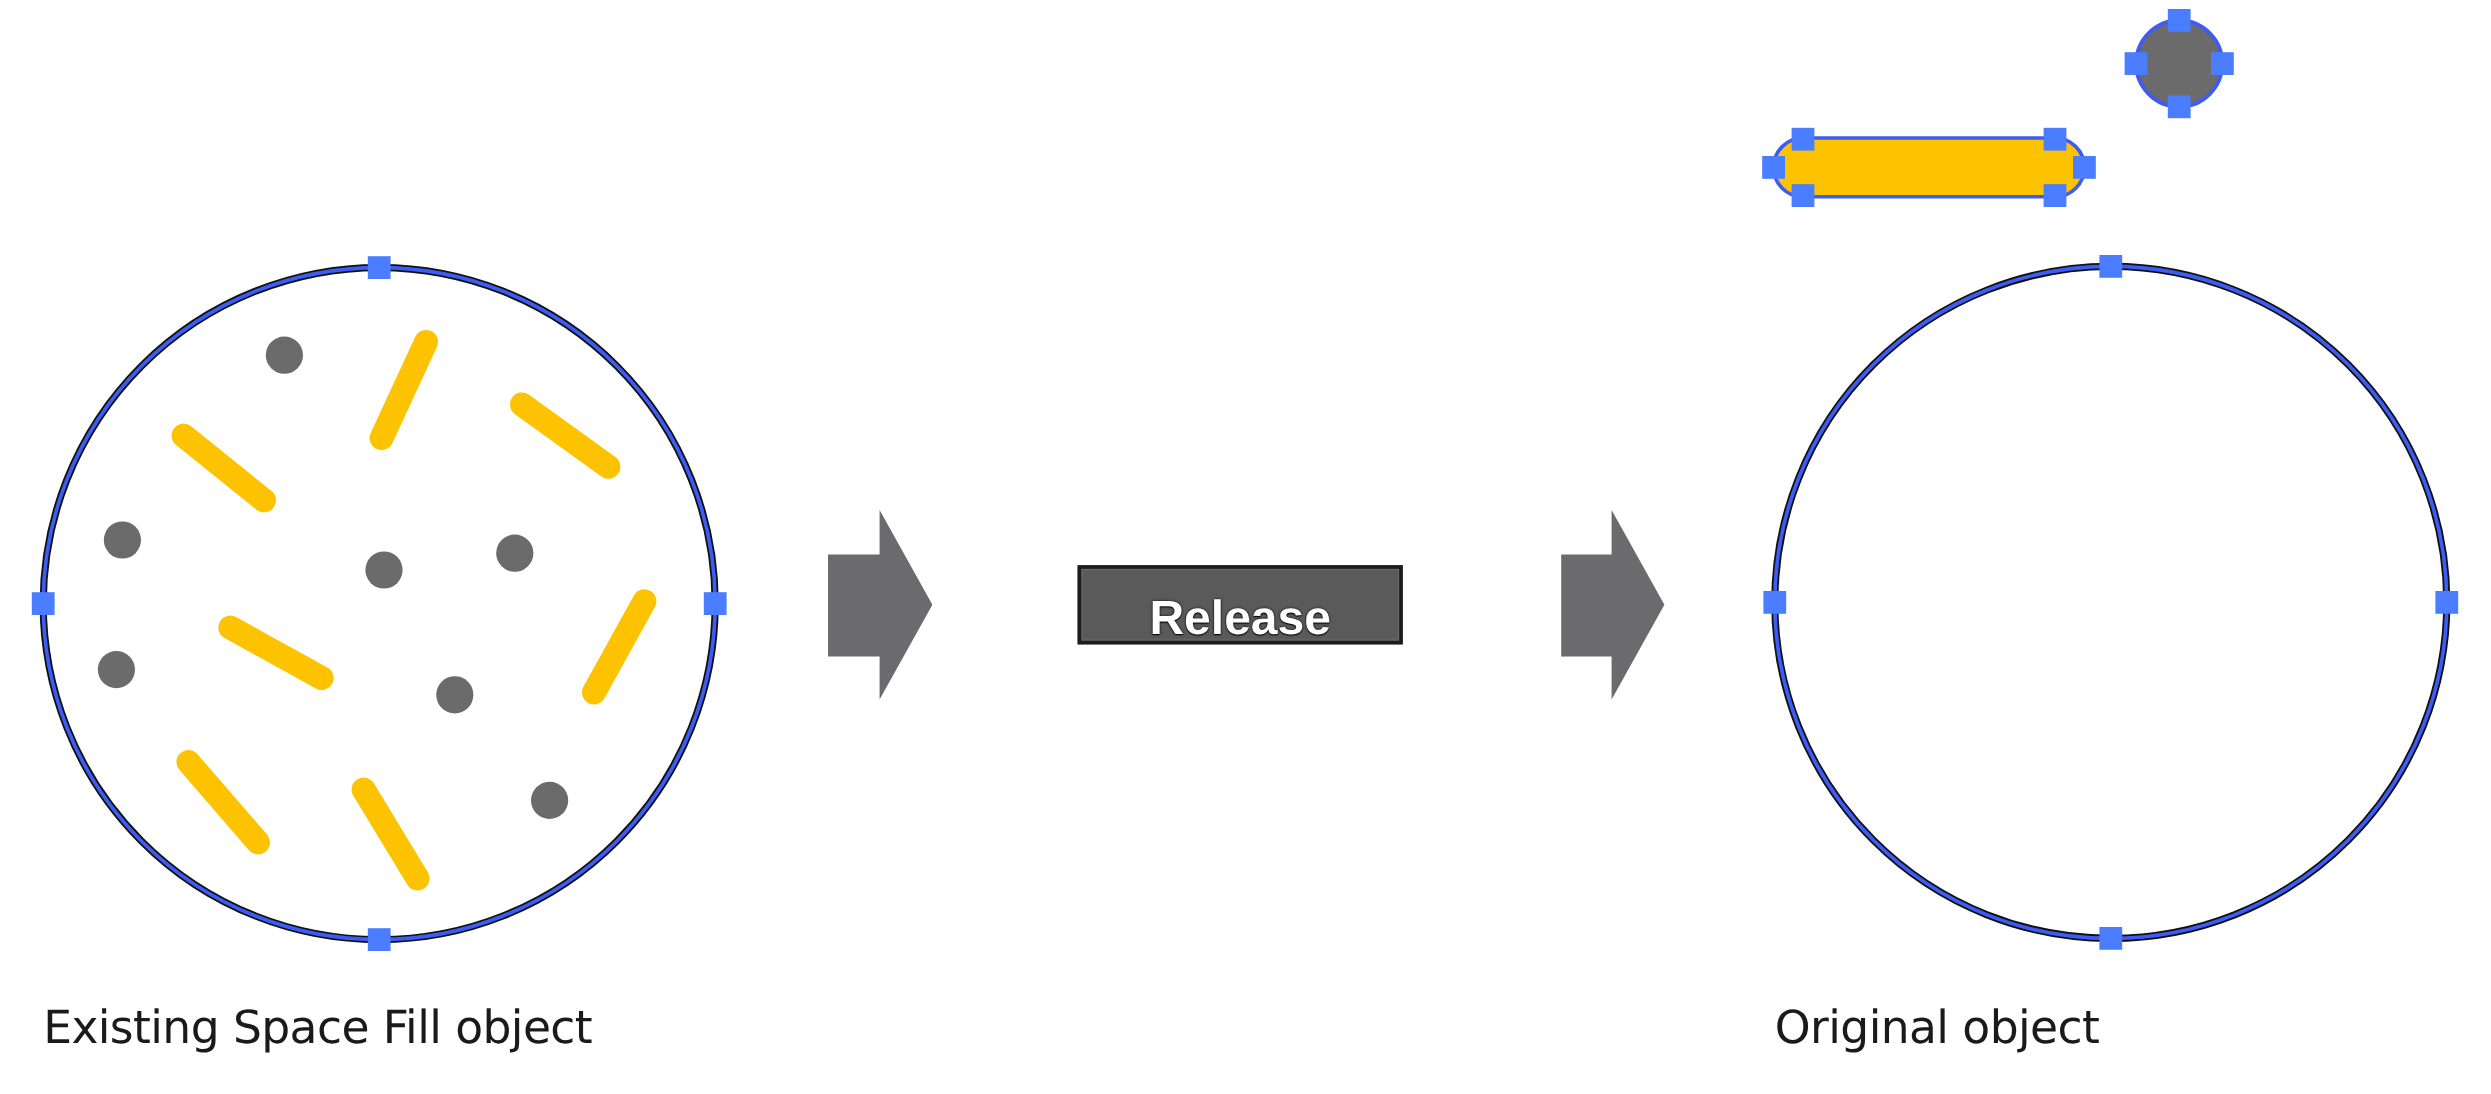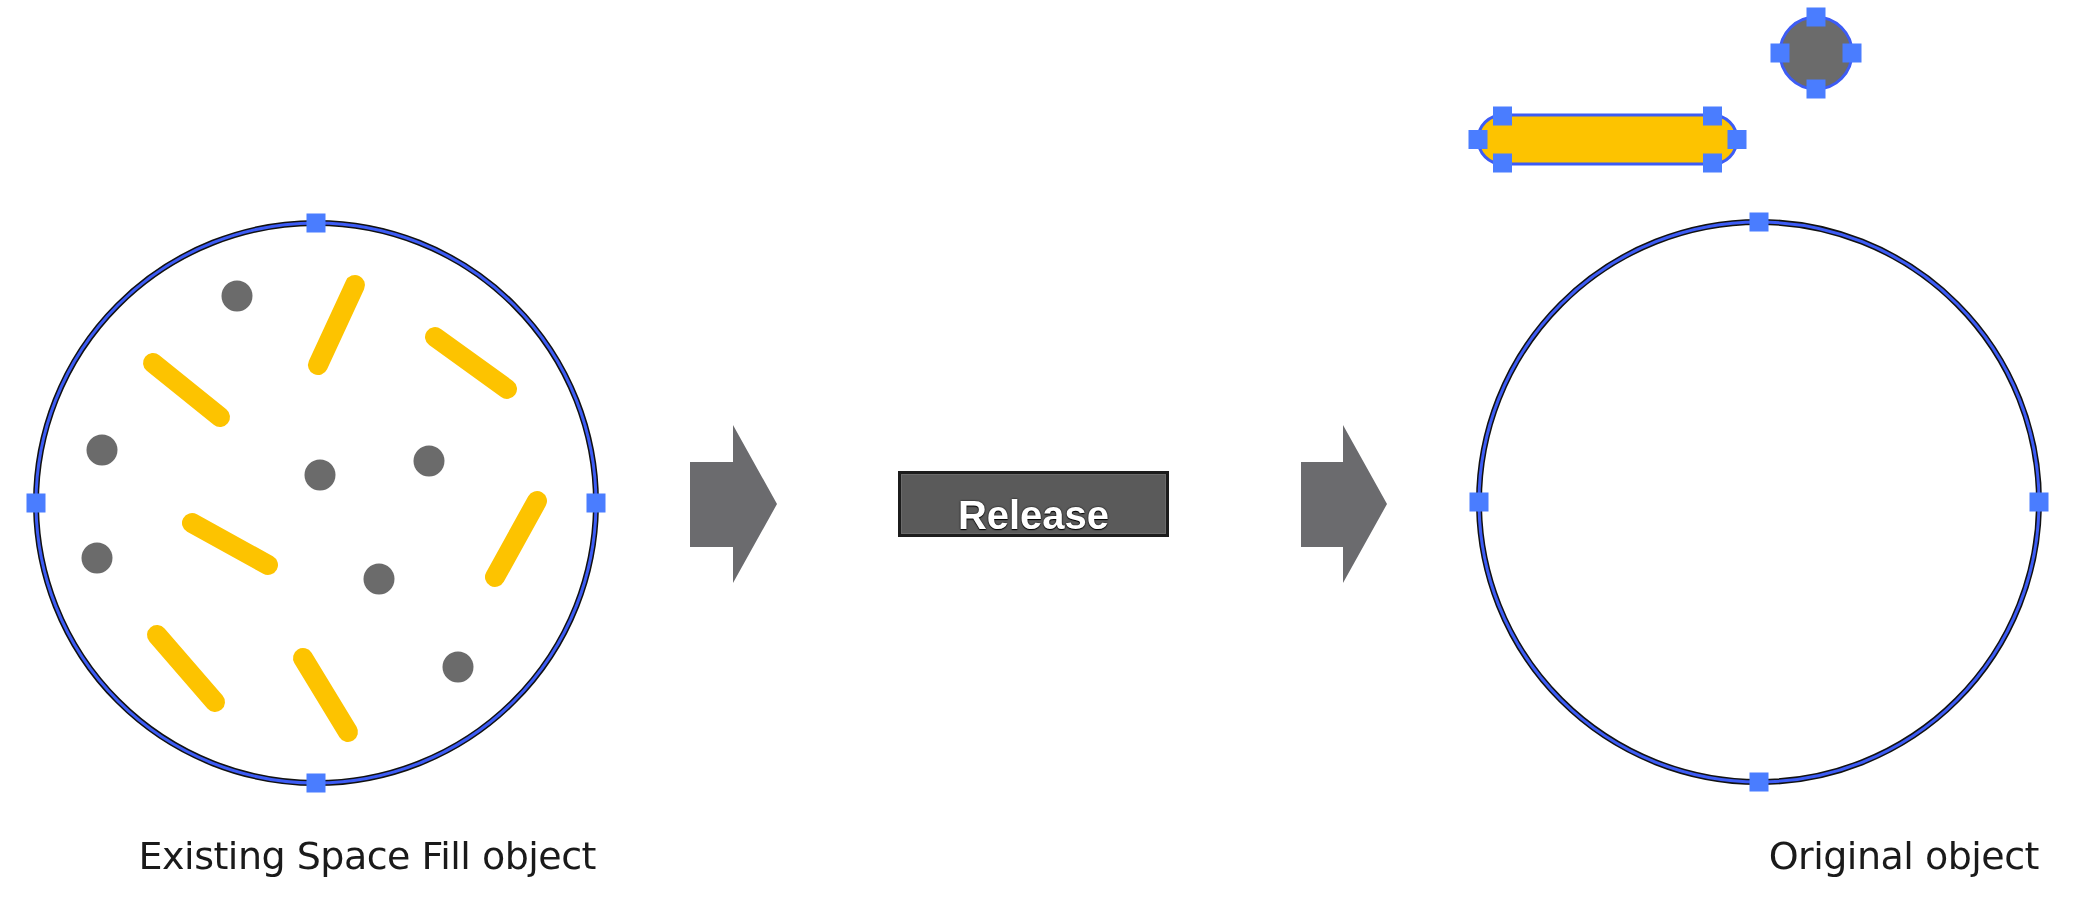--- a/index.html
+++ b/index.html
@@ -1,21 +1,21 @@
 <!DOCTYPE html>
 <html><head>
 <meta charset="utf-8">
 <style>
   html, body { margin: 0; padding: 0; background: #ffffff; }
   body { width: 2076px; height: 912px; position: relative; overflow: hidden; font-family: "DejaVu Sans", sans-serif; }
   #canvas { position: absolute; left: 0; top: 0; width: 2076px; height: 912px; }
   .caption {
     position: absolute; top: 826px; height: 60px; line-height: 60px;
     font-family: "DejaVu Sans", sans-serif; font-size: 38px; color: #1a1a1a;
-    text-align: right; white-space: nowrap; letter-spacing: -0.5px;
+    text-align: left; white-space: nowrap; letter-spacing: -0.5px;
   }
   #caption-left { left: 36px; width: 560px; }
   #caption-right { left: 1479px; width: 560px; }
   .release-btn {
     position: absolute; left: 898px; top: 471px; width: 271px; height: 66px;
     box-sizing: border-box; background: #5a5a5a; border: 3px solid #1c1c1c;
     box-shadow: inset 0 0 0 1px #6a6a6a;
     color: #ffffff; font-family: "Liberation Sans", sans-serif; font-weight: bold;
     font-size: 40px; line-height: 58px; text-align: center; cursor: pointer;
     text-shadow: 0 0 2px #000000, 0 1px 1px #000000;

